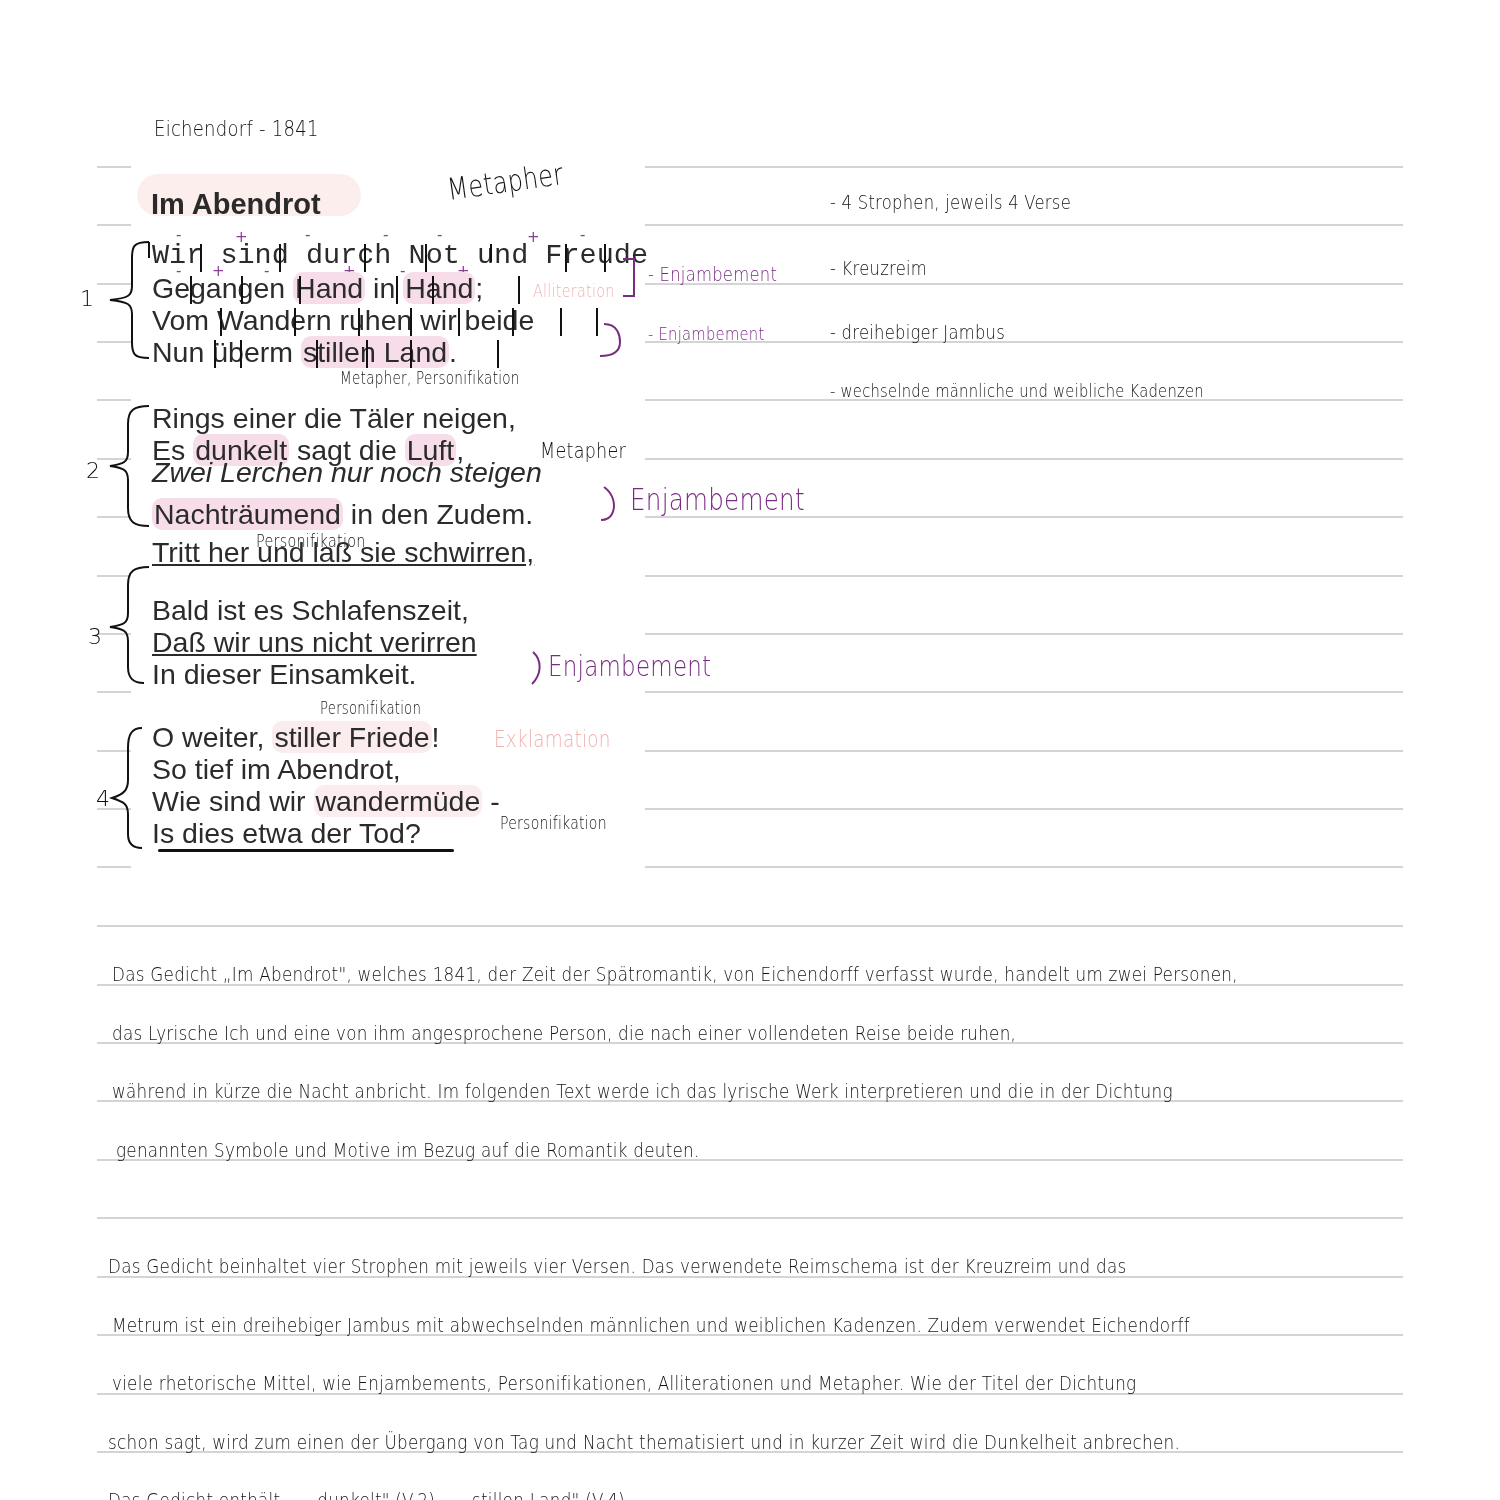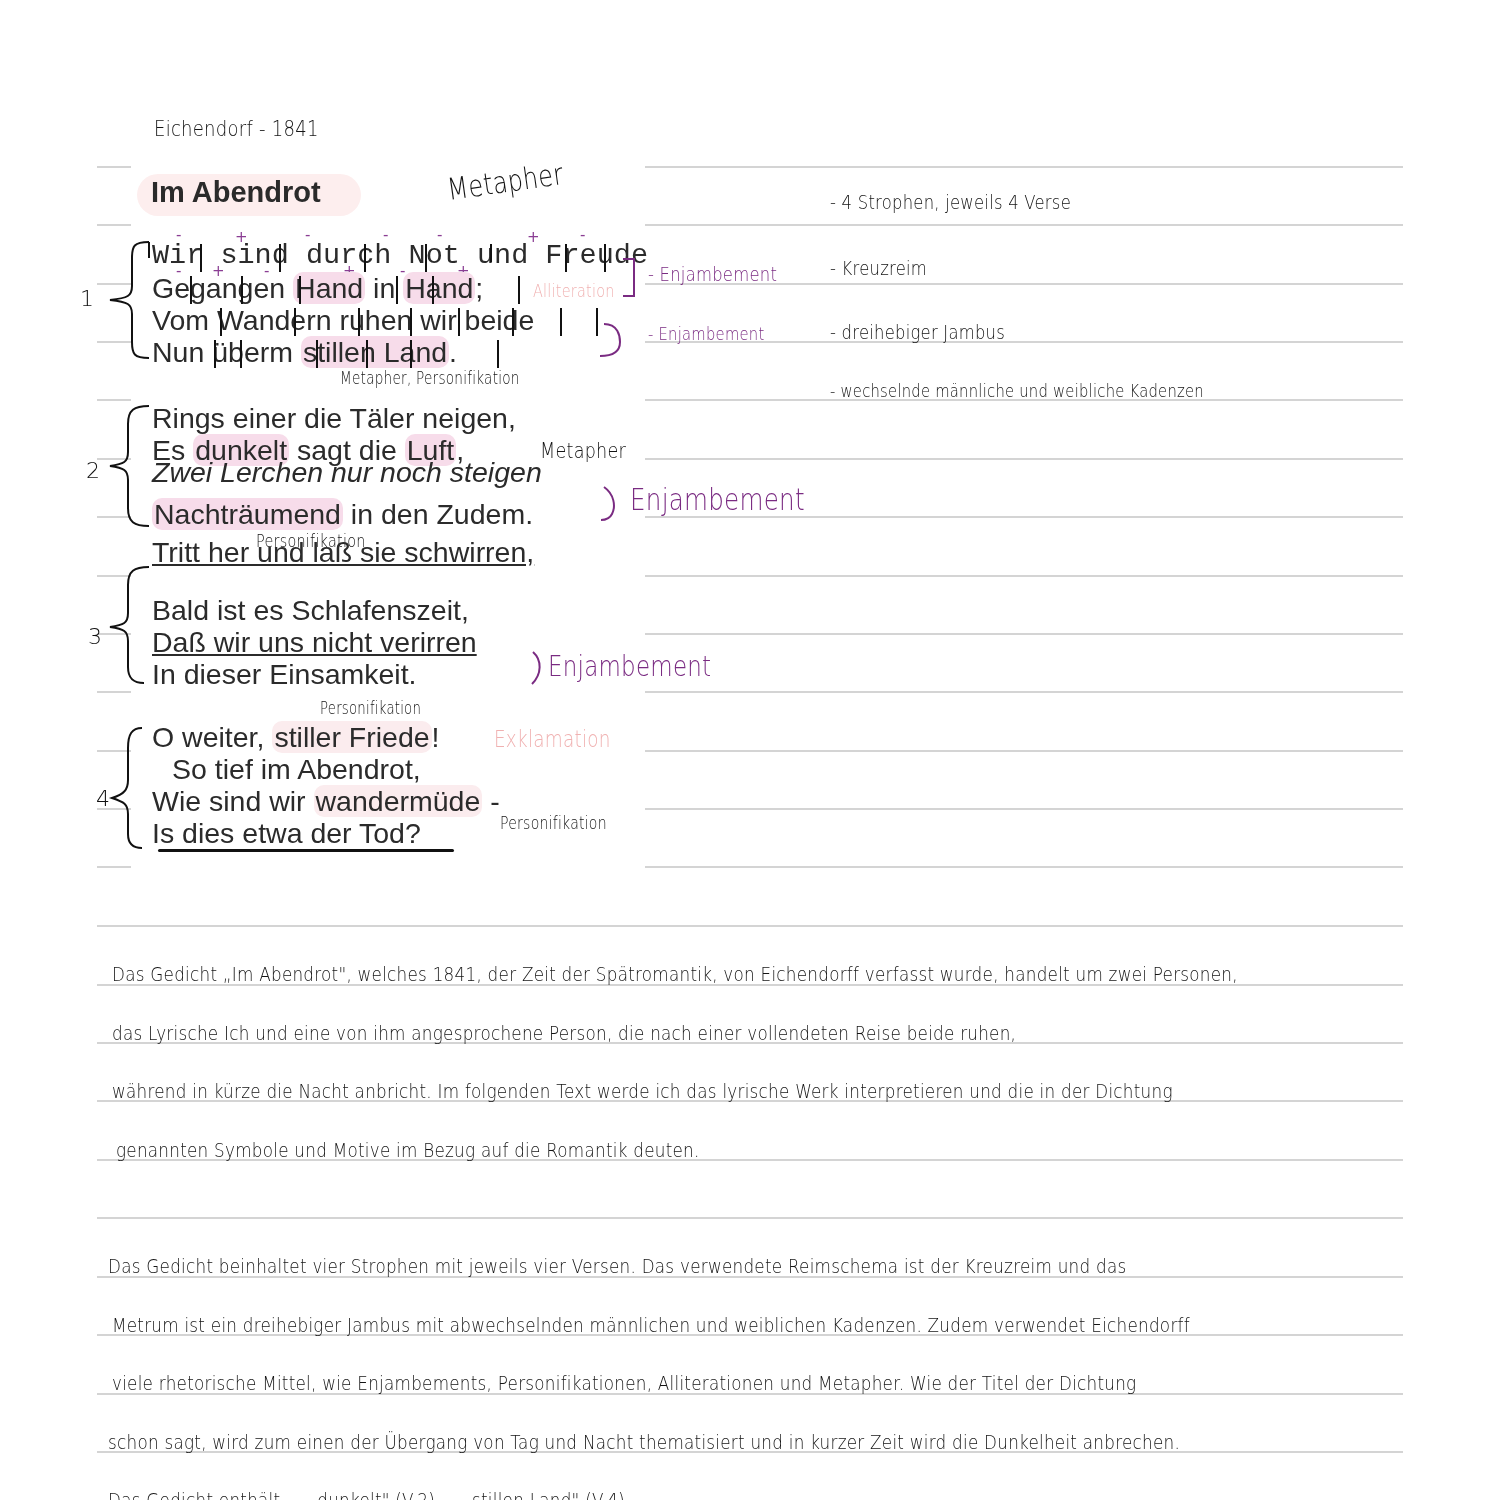--- a/index.html
+++ b/index.html
@@ -21,21 +21,21 @@
     letter-spacing: 0.3px;
     transform-origin: left bottom;
   }
   .hand.condensed { transform: scaleX(0.82); }
 
   .title-pill {
     position: absolute; left: 137px; top: 174px; width: 224px; height: 42px;
     background: #fdeeee; border-radius: 21px;
   }
   .poem-title {
-    position: absolute; left: 151px; top: 176px;
+    position: absolute; left: 151px; top: 188px;
     font-family: "Liberation Sans", sans-serif; font-weight: bold;
     font-size: 29px; color: #2a2a2a; filter: blur(0.6px);
   }
   .verse {
     position: absolute; left: 152px;
     font-family: "Liberation Sans", sans-serif;
     font-size: 28.5px; color: #2b2b2b; filter: blur(0.7px);
     white-space: nowrap; line-height: 32px;
   }
   .hl { background: #f7dcea; border-radius: 10px; padding: 0 2px; }
@@ -217,21 +217,21 @@
 
 <div>
   <svg class="brace" style="left:104px; top:724px;" width="48" height="128">
     <path d="M38 4 C28 4 24 10 24 24 L24 56 C24 66 20 70 8 74 C20 78 24 80 24 90 L24 110 C24 120 30 124 38 124" fill="none" stroke="#111" stroke-width="2"></path>
   </svg>
   <div class="stanza-num" style="left:96px; top:786px;">4</div>
 
   <div class="verse" style="top:721px;">
     <span>O weiter, </span><span class="hl-light">stiller Friede</span><span>!</span>
   </div>
-  <div class="verse" style="top:753px;margin-left:20px;">So tief im Abendrot,</div>
+  <div class="verse" style="top:753px;">So tief im Abendrot,</div>
   <div class="verse" style="top:785px;">
     <span>Wie sind wir </span><span class="hl-light">wandermüde</span><span> -</span>
   </div>
   <div class="verse" style="top:817px;">Is dies etwa der Tod?</div>
   <div class="underline-tod"></div>
 
   <div class="hand pink" style="left:494px; top:726px; font-size:23px; transform:scaleX(0.8);">Exklamation</div>
   <div class="hand" style="left:500px; top:812px; font-size:18px; transform:scaleX(0.78);">Personifikation</div>
 </div>
 

